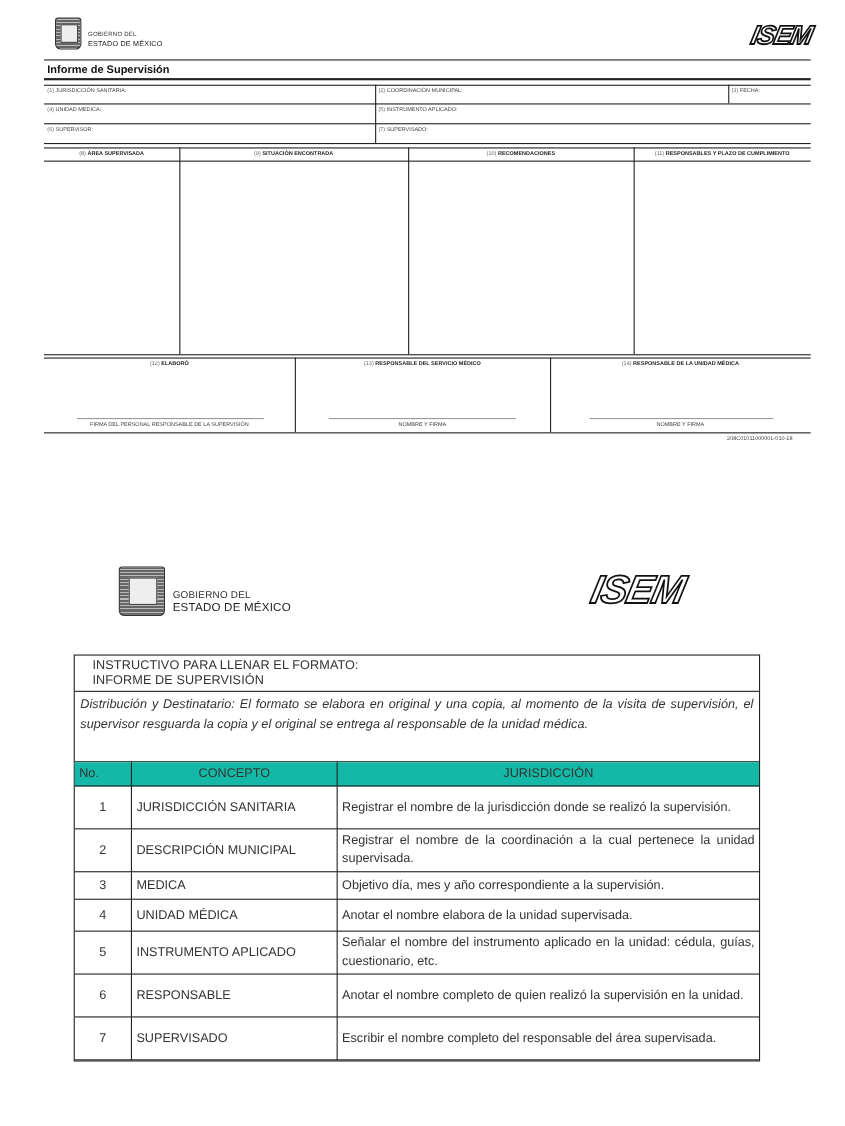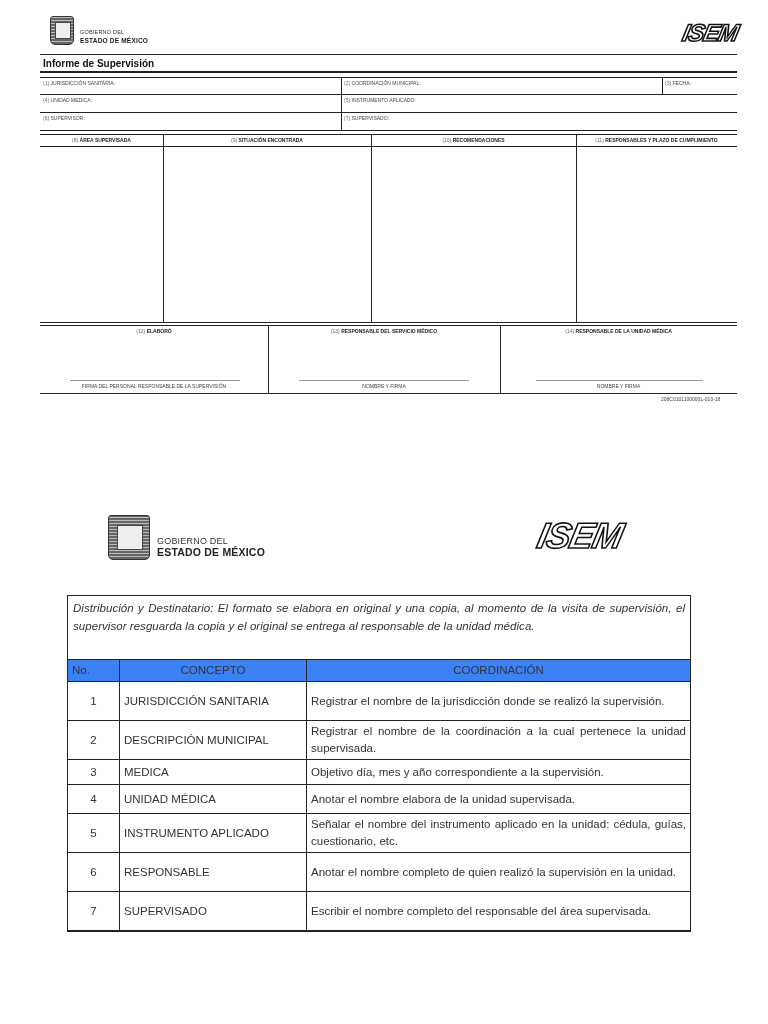--- a/index.html
+++ b/index.html
@@ -6,41 +6,41 @@
   body { width:768px; height:1024px; position:relative; overflow:hidden; font-family:"Liberation Sans", sans-serif; color:#222; }
   .abs { position:absolute; }
   .hline { position:absolute; height:1px; background:#222; }
   .vline { position:absolute; width:1px; background:#222; }
   .num { font-weight:normal; color:#666; }
 
   
   .shield { position:absolute; border:1px solid #333; border-radius:3px 3px 5px 5px; background:repeating-linear-gradient(0deg,#666 0 2px,#bbb 2px 3px); }
   .shield::after { content:""; position:absolute; left:20%; top:20%; width:60%; height:55%; background:#eee; border:1px solid #444; }
   .gob1 { position:absolute; font-size:6px; color:#333; letter-spacing:0.2px; }
-  .gob2 { position:absolute; font-size:7px; font-weight:bold; color:#222; letter-spacing:0.2px; }
+  .gob2 { position:absolute; font-size:7px; font-weight:normal; color:#222; letter-spacing:0.2px; }
   .isem { position:absolute; font-weight:900; font-style:italic; color:#fff; -webkit-text-stroke:1.6px #111; letter-spacing:-1px; transform:skewX(-12deg); font-family:"Liberation Sans", sans-serif; }
 
   
   .form-title { position:absolute; left:43px; top:58px; font-size:10px; font-weight:bold; color:#111; }
   .field-label { position:absolute; font-size:5px; color:#444; white-space:nowrap; }
   .col-head { position:absolute; top:137px; font-size:5px; text-align:center; white-space:nowrap; color:#222; }
   .sig-head { position:absolute; top:328px; font-size:5px; text-align:center; white-space:nowrap; }
   .sig-line { position:absolute; height:1px; background:#999; top:380px; }
   .sig-caption { position:absolute; top:383px; font-size:5px; text-align:center; color:#444; white-space:nowrap; }
   .code { position:absolute; left:661px; top:396px; font-size:5px; color:#444; }
 
   
   .inst { position:absolute; left:67px; top:595px; width:624px; border:1.5px solid #222; box-sizing:border-box; font-size:11.5px; color:#333; }
   .inst-title { padding:2px 0 2px 16px; line-height:14px; border-bottom:1.5px solid #222; letter-spacing:0.1px; }
   .inst-para { padding:3px 5px 0 5px; line-height:18px; text-align:justify; border-bottom:1.5px solid #222; height:63px; box-sizing:border-box; letter-spacing:0.05px; }
   .inst-para.p2 { height:64px;font-style:italic; }
   table.concepts { border-collapse:collapse; width:100%; font-size:11.5px; color:#333; }
   table.concepts td, table.concepts th { border:1.5px solid #222; padding:1px 4px; vertical-align:middle; line-height:17px; }
   table.concepts tr:first-child th { border-top:none; }
-  table.concepts th { background:#3b82f6; font-weight:normal; height:19px; }
+  table.concepts th { background:#14b8a6; font-weight:normal; height:19px; }
   table.concepts td:first-child, table.concepts th:first-child { border-left:none; }
   table.concepts td:last-child, table.concepts th:last-child { border-right:none; text-align:justify; }
   table.concepts td.n { text-align:center; width:43px; }
   table.concepts td.c { width:178px; }
   table.concepts th.h-no { text-align:left; width:43px; }
 </style>
 </head>
 <body>
 
 <div>
@@ -106,27 +106,31 @@
   <div class="code">208C0101100000L-010-18</div>
 </div>
 
 <div>
   <div class="shield" style="left:108px;top:515px;width:40px;height:43px;"></div>
   <div class="gob1" style="left:157px;top:536px;font-size:9px;">GOBIERNO DEL</div>
   <div class="gob2" style="left:157px;top:546px;font-size:10.5px;">ESTADO DE MÉXICO</div>
   <div class="isem" style="left:538px;top:515px;font-size:36px;">ISEM</div>
 
   <div class="inst">
+    <div class="inst-title">
+      <div>INSTRUCTIVO PARA LLENAR EL FORMATO:</div>
+      <div>INFORME DE SUPERVISIÓN</div>
+    </div>
     <div class="inst-para p2">Distribución y Destinatario: El formato se elabora en original y una copia, al momento de la visita de supervisión, el supervisor resguarda la copia y el original se entrega al responsable de la unidad médica.</div>
     <table class="concepts">
       <tbody>
           <tr>
         <th class="h-no">No.</th>
         <th>CONCEPTO</th>
-        <th style="text-align:center">COORDINACIÓN</th>
+        <th style="text-align:center">JURISDICCIÓN</th>
       </tr>
       <tr style="height:39px;">
         <td class="n">1</td>
         <td class="c">JURISDICCIÓN SANITARIA</td>
         <td>Registrar el nombre de la jurisdicción donde se realizó la supervisión.</td>
       </tr>
       <tr style="height:39px;">
         <td class="n">2</td>
         <td class="c">DESCRIPCIÓN MUNICIPAL</td>
         <td>Registrar el nombre de la coordinación a la cual pertenece la unidad supervisada.</td>

